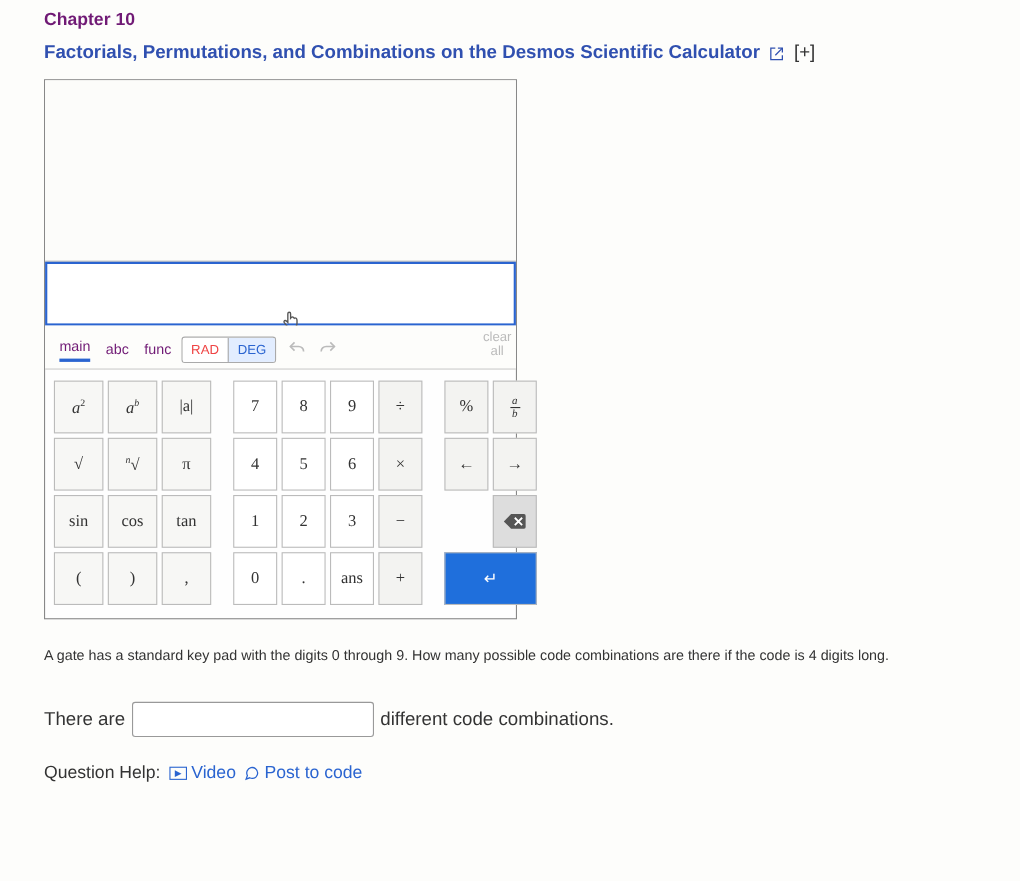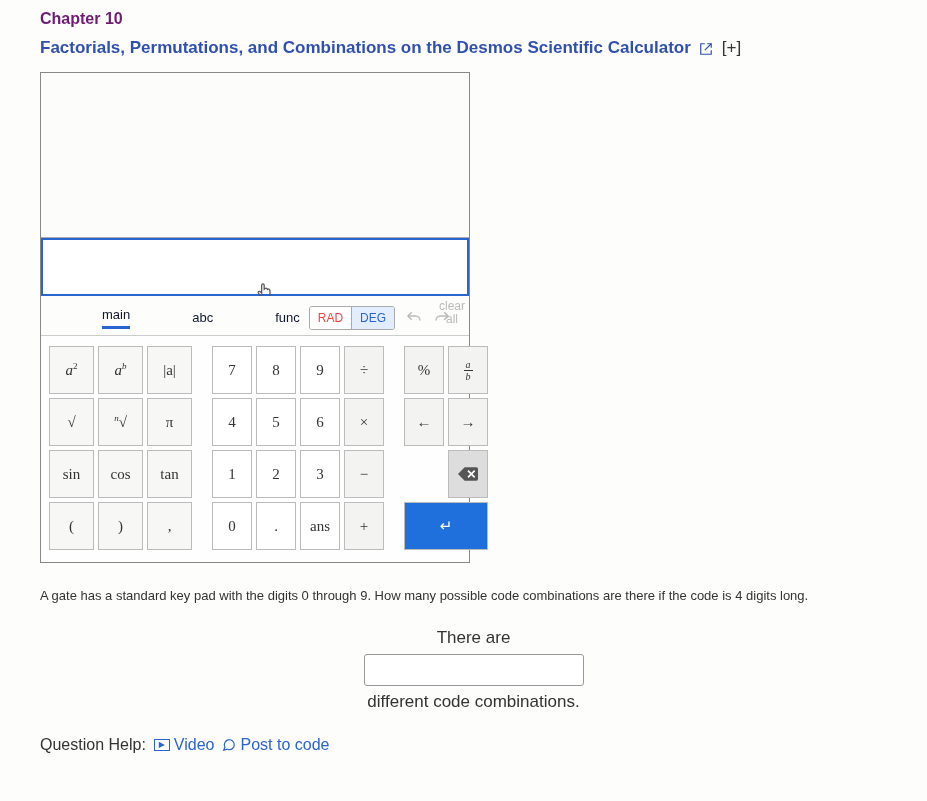--- a/index.html
+++ b/index.html
@@ -68,25 +68,24 @@
     gap: 0;
     padding: 4px 6px 0 6px;
     border-bottom: 1px solid #ccc;
     height: 40px;
     background: #fdfdfb;
     position: relative;
   }
   .tab {
     font-size: 13px;
     padding: 6px 6px;
-    color: #0f172a;
+    color: #701a75;
     cursor: pointer;
     border: 1px solid transparent;
     background: transparent;
-    margin-left: 48px;
   }
   .tab.main::after{
     content:"";
     display:block;
     height:3px;
     background:#2a64d0;
     margin-top:4px;
     width:28px;
   }
   .mode-group {
@@ -167,26 +166,25 @@
     color: #fff;
   }
   .key.wide2 { grid-column: span 2; }
   .question {
     margin-top: 24px;
     font-size: 13px;
     line-height: 1.45;
     color: #333;
   }
   .answer-line {
-    margin-top: 22px;
+    margin-top: 32px;
     font-size: 17px;
     display: flex;
     align-items: center;
     gap: 6px;
-    flex-direction: column;
   }
   .answer-input {
     width: 220px;
     height: 32px;
     border: 1px solid #999;
     border-radius: 3px;
     background: #fff;
     padding: 2px 6px;
     font-size: 15px;
   }

